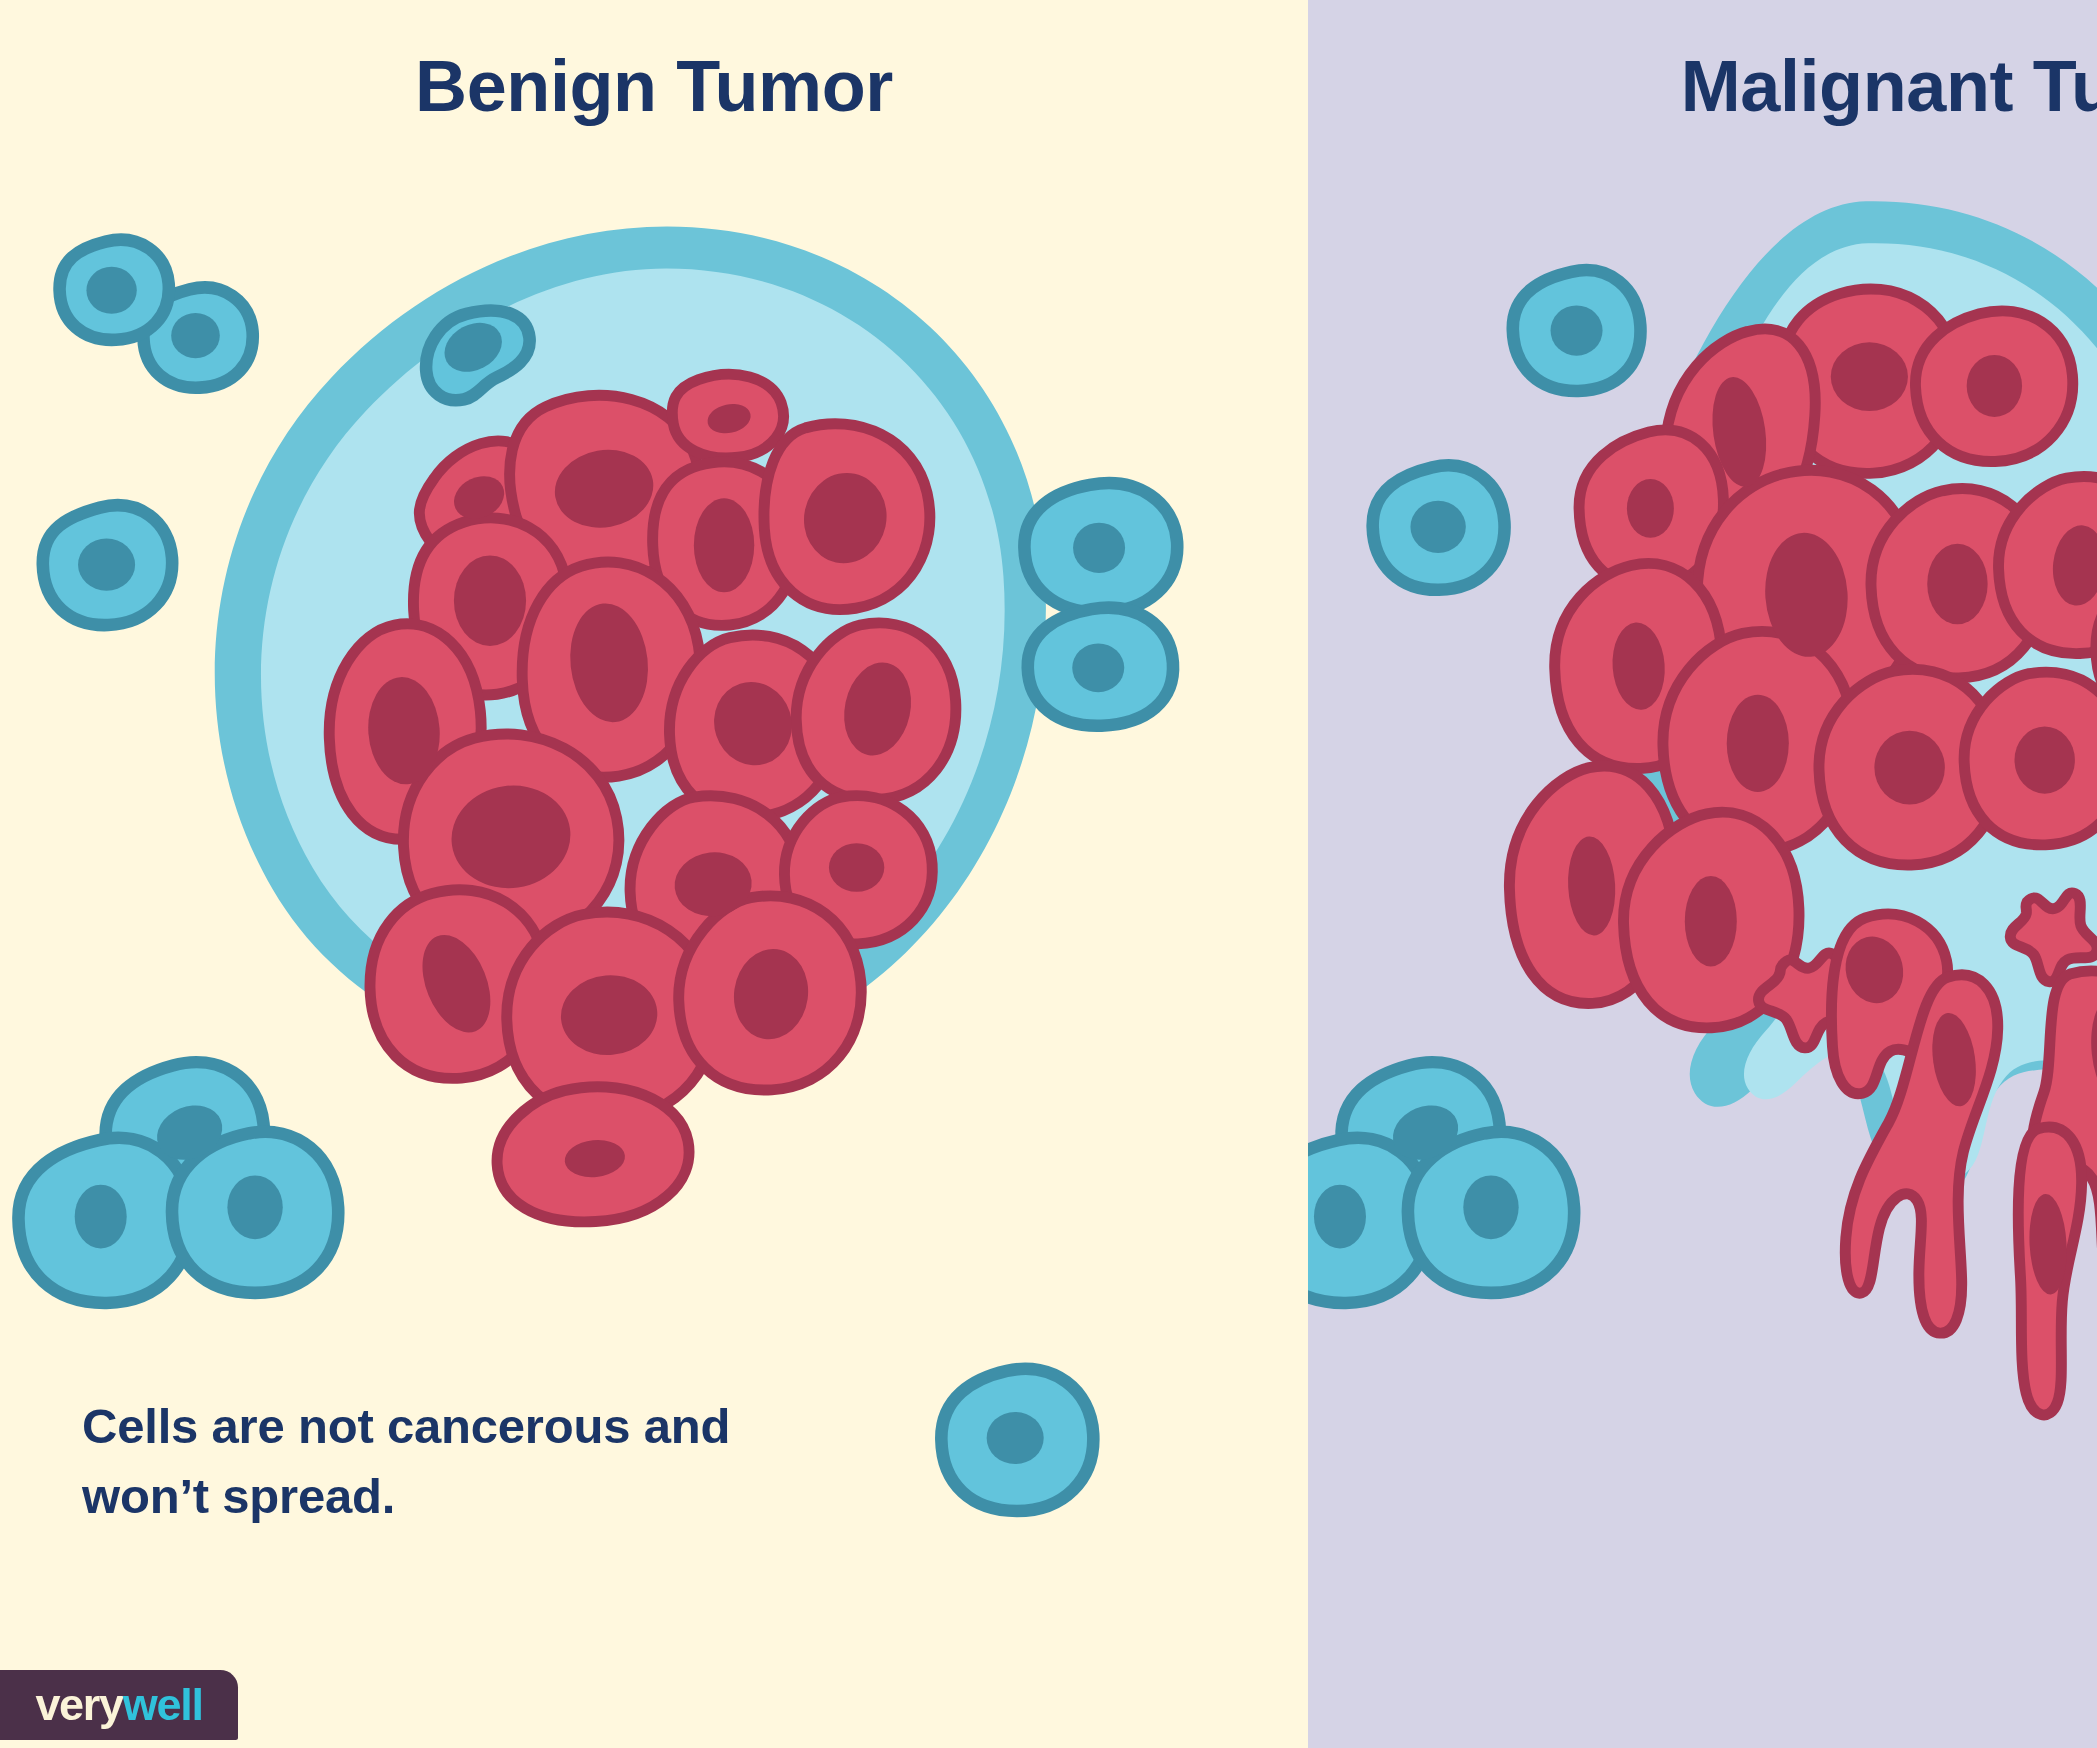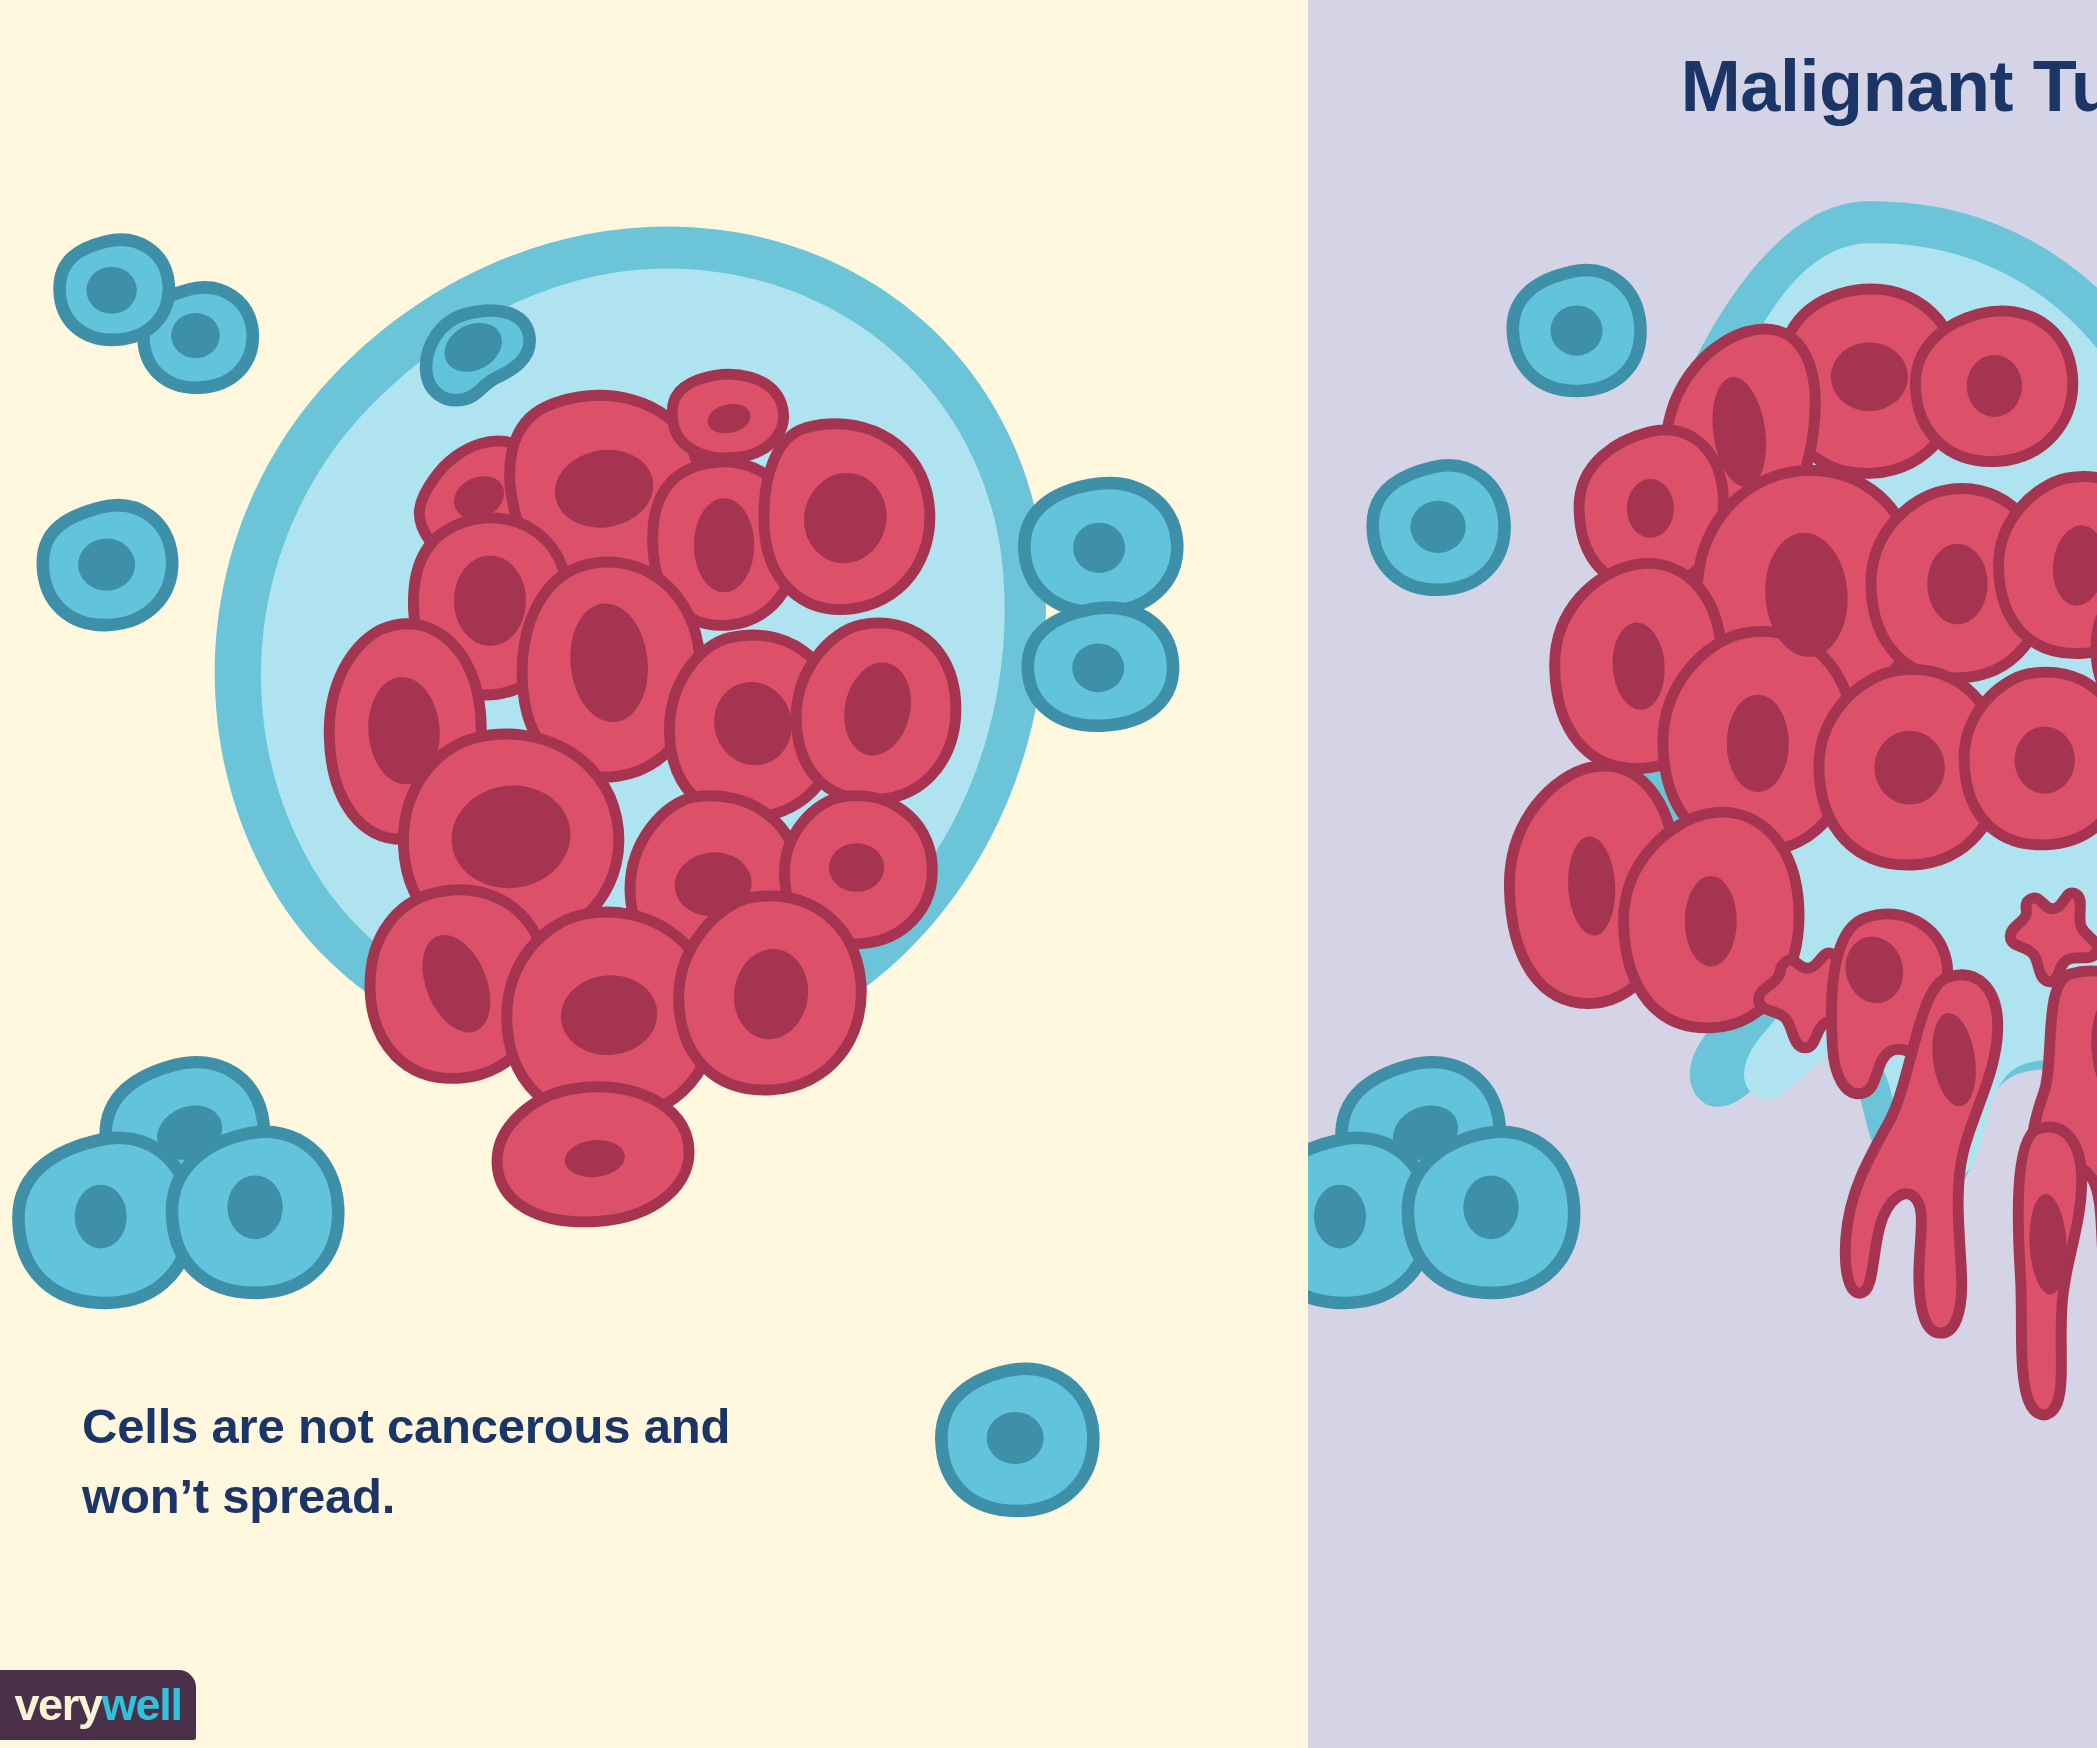--- a/index.html
+++ b/index.html
@@ -52,21 +52,21 @@
     left: 0;
     width: 100%;
     height: 1748px;
     pointer-events: none;
   }
 
   #logo {
     position: absolute;
     left: 0;
     bottom: 7.6px;
-    width: 196px;
+    width: 238px;
     height: 70px;
     background: #4B3049;
     border-top-right-radius: 17.6px;
     border-bottom-right-radius: 2.5px;
     display: flex;
     align-items: center;
     justify-content: center;
     overflow: hidden;
   }
   #logo .wordmark {
@@ -174,20 +174,21 @@
         <ellipse cx="254" cy="1346" rx="68" ry="62"></ellipse>
         <ellipse cx="2620" cy="1306" rx="62" ry="60"></ellipse>
         <ellipse cx="2618" cy="1592" rx="62" ry="58"></ellipse>
         <ellipse cx="452" cy="2700" rx="80" ry="62" transform="rotate(-22 452 2700)"></ellipse>
         <ellipse cx="240" cy="2900" rx="62" ry="76"></ellipse>
         <ellipse cx="608" cy="2878" rx="66" ry="76"></ellipse>
         <ellipse cx="2420" cy="3428" rx="68" ry="62"></ellipse>
       </g>
     </svg>
 
+    <div class="panel-title">Benign Tumor</div>
     <div class="caption" id="caption-left">Cells are not cancerous and
 won’t spread.</div>
 
     <div id="logo">
       <span class="wordmark">
         <span class="lg-very">very</span><span class="lg-well">well</span>
       </span>
     </div>
   </div>
 

